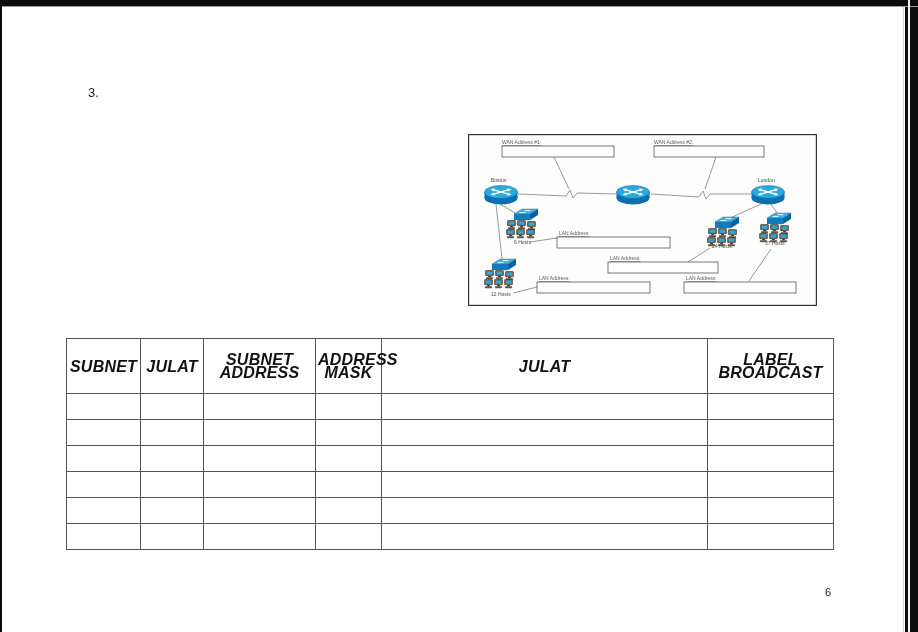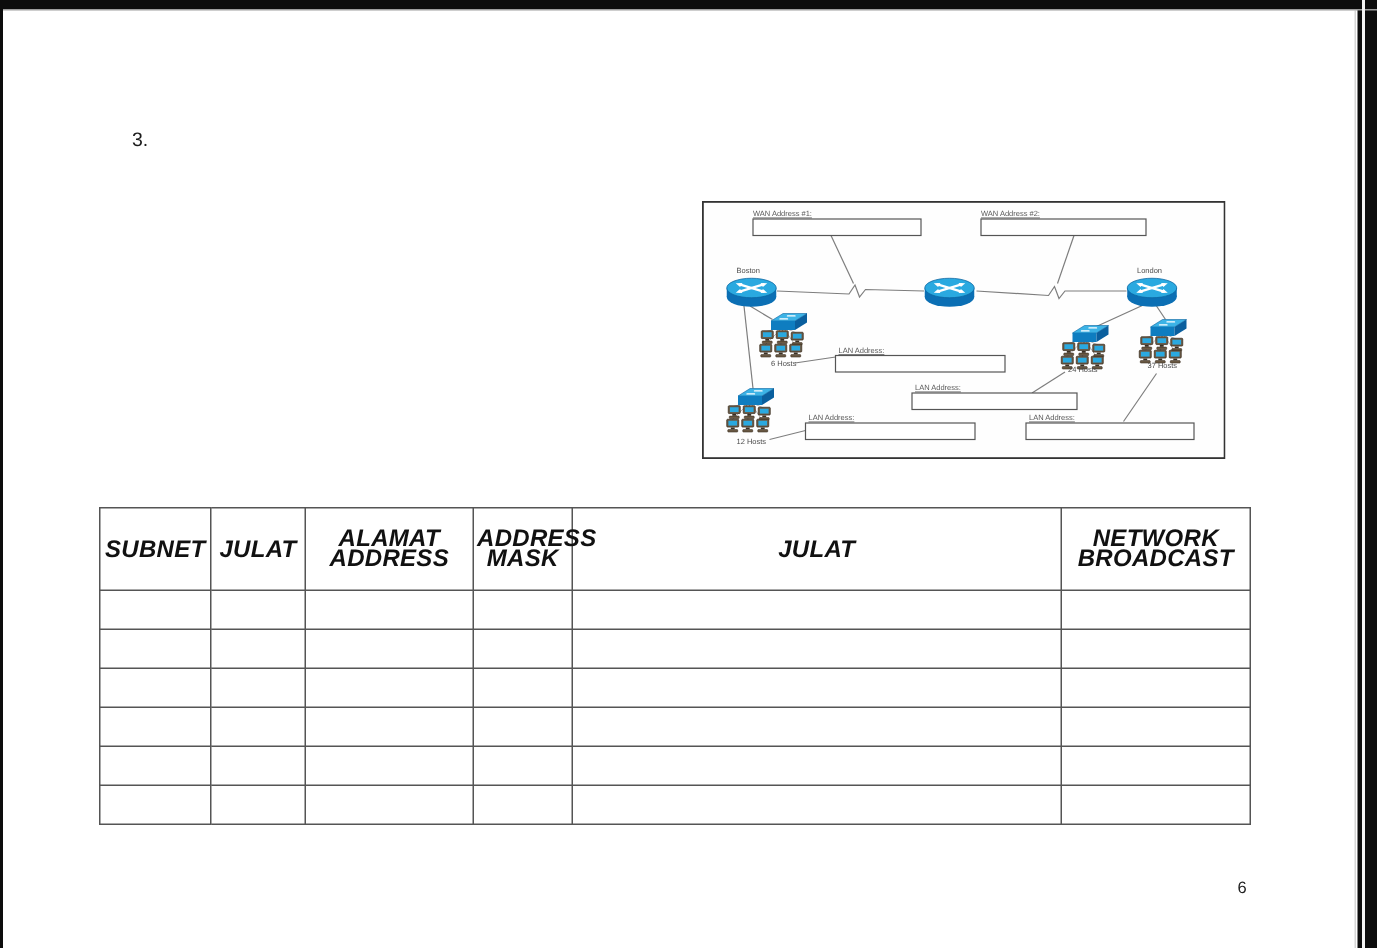--- a/index.html
+++ b/index.html
@@ -180,24 +180,24 @@
         <col style="width:63px">
         <col style="width:112px">
       <col style="width:66px">
         <col style="width:326px">
         <col style="width:126px">
     </colgroup>
     <thead>
       <tr>
         <th>SUBNET</th>
         <th>JULAT</th>
-        <th>ALAMAT ADDRESS</th>
+        <th>SUBNET ADDRESS</th>
         <th>ADDRESS MASK</th>
         <th>JULAT</th>
-        <th>NETWORK BROADCAST</th>
+        <th>LABEL BROADCAST</th>
       </tr>
     </thead>
     <tbody>
       <tr>
         <td></td>
           <td></td>
           <td></td>
           <td></td>
           <td></td>
           <td></td>

